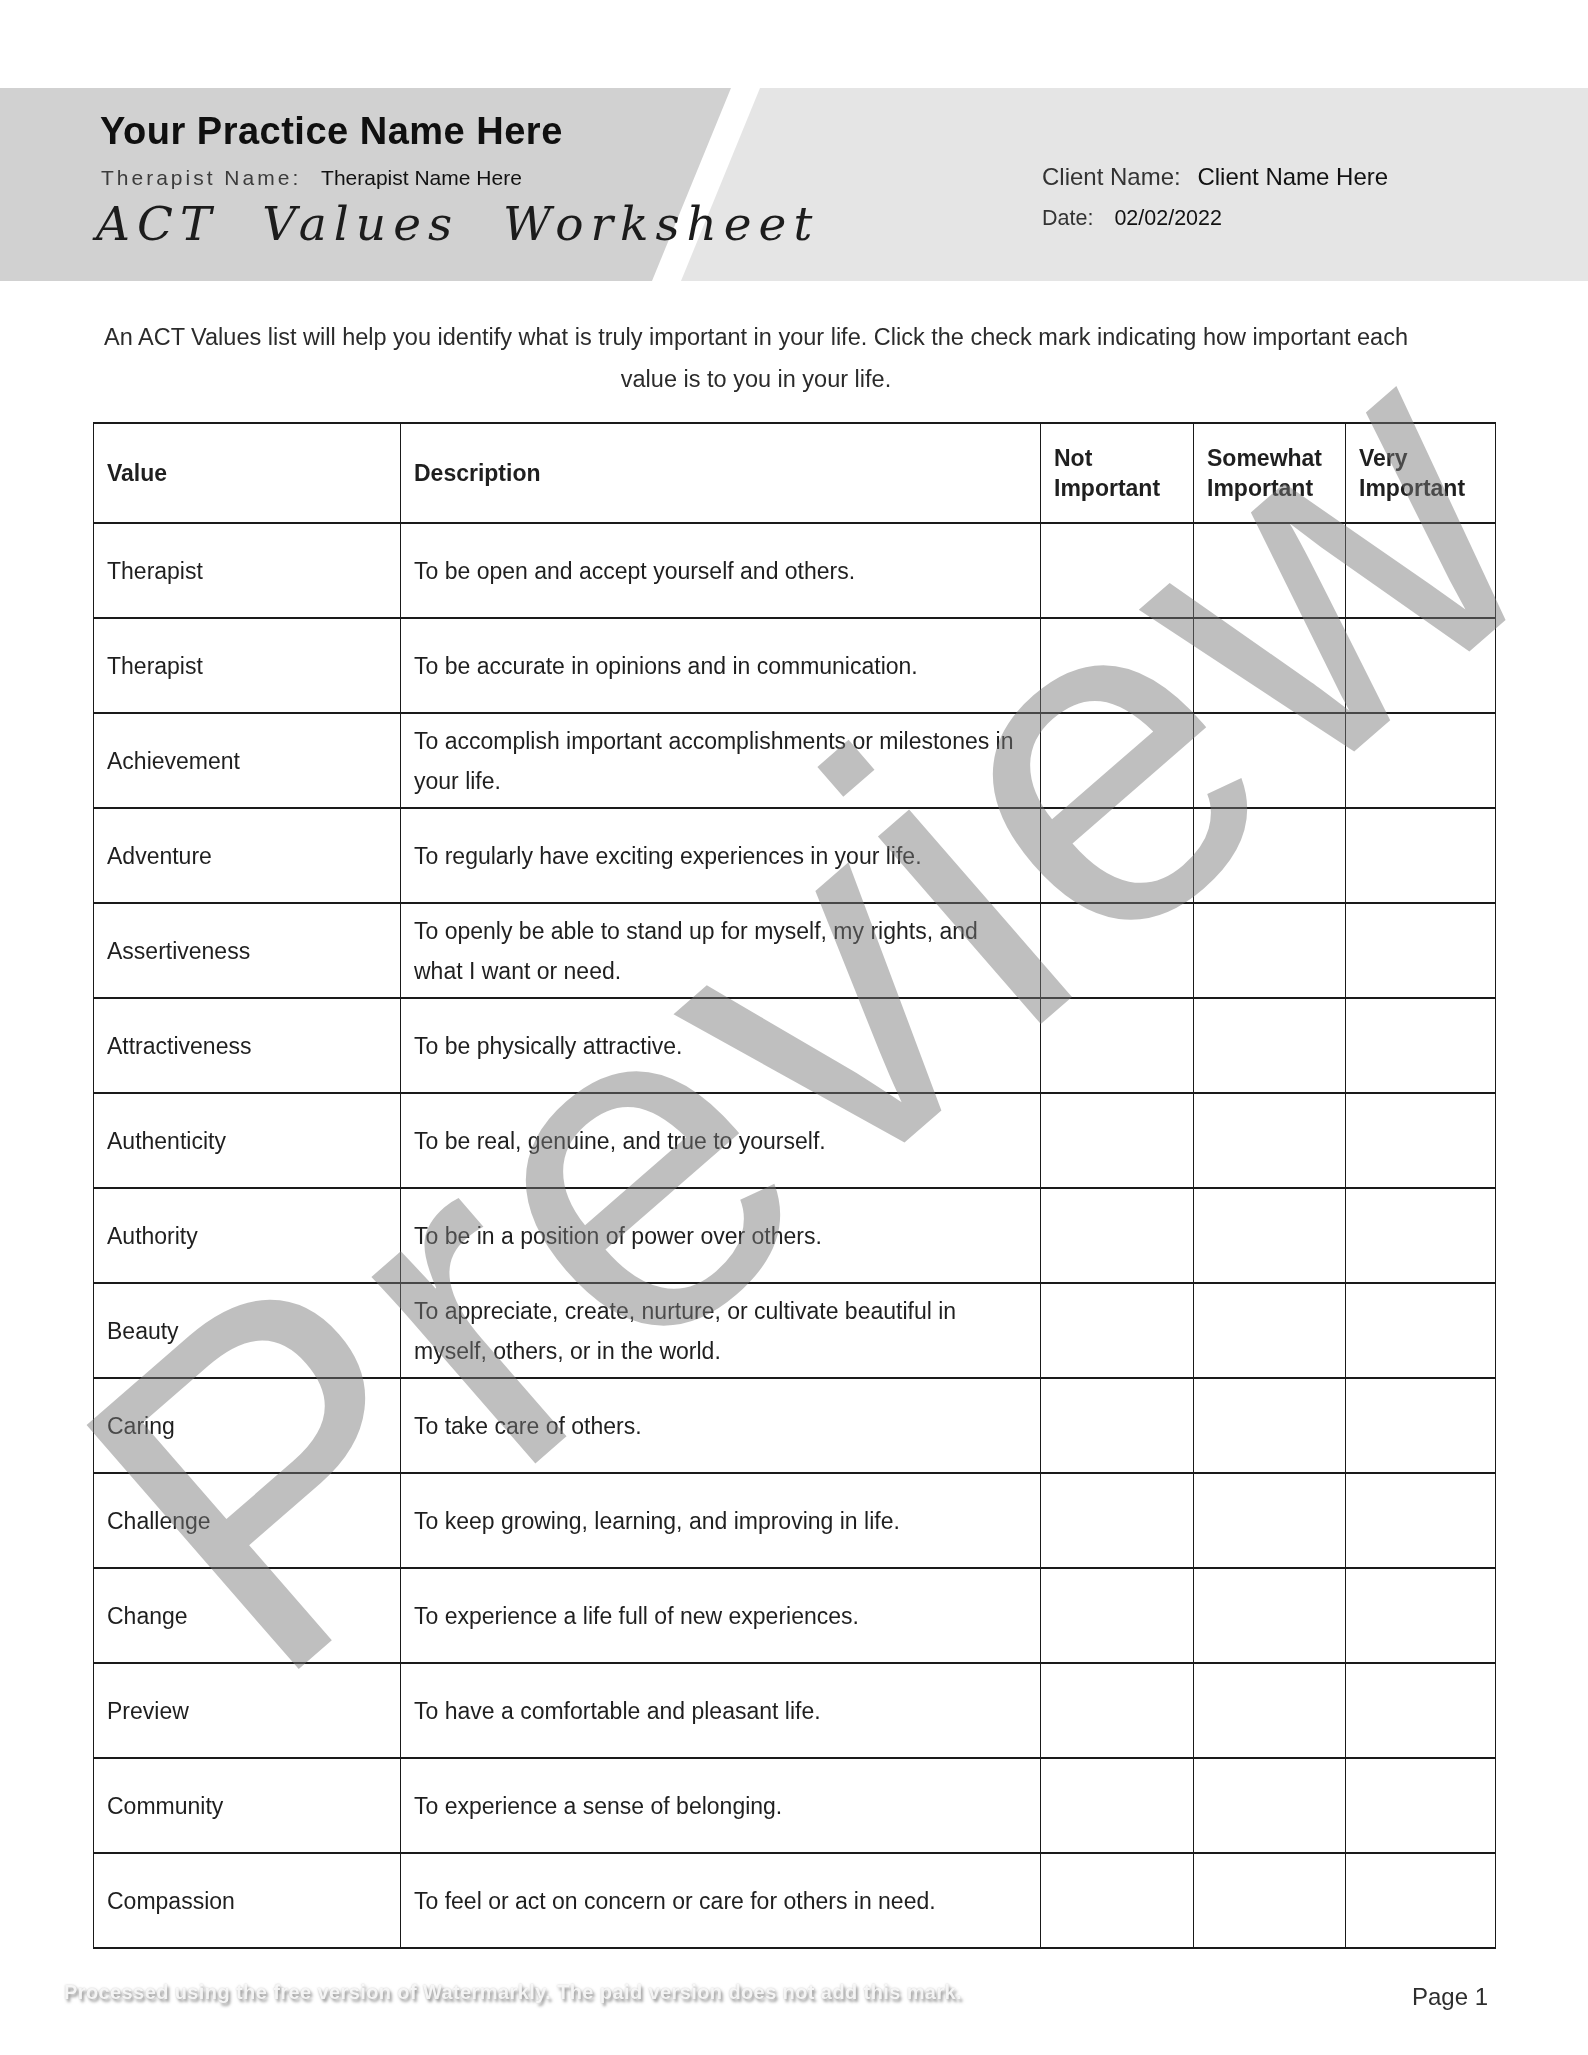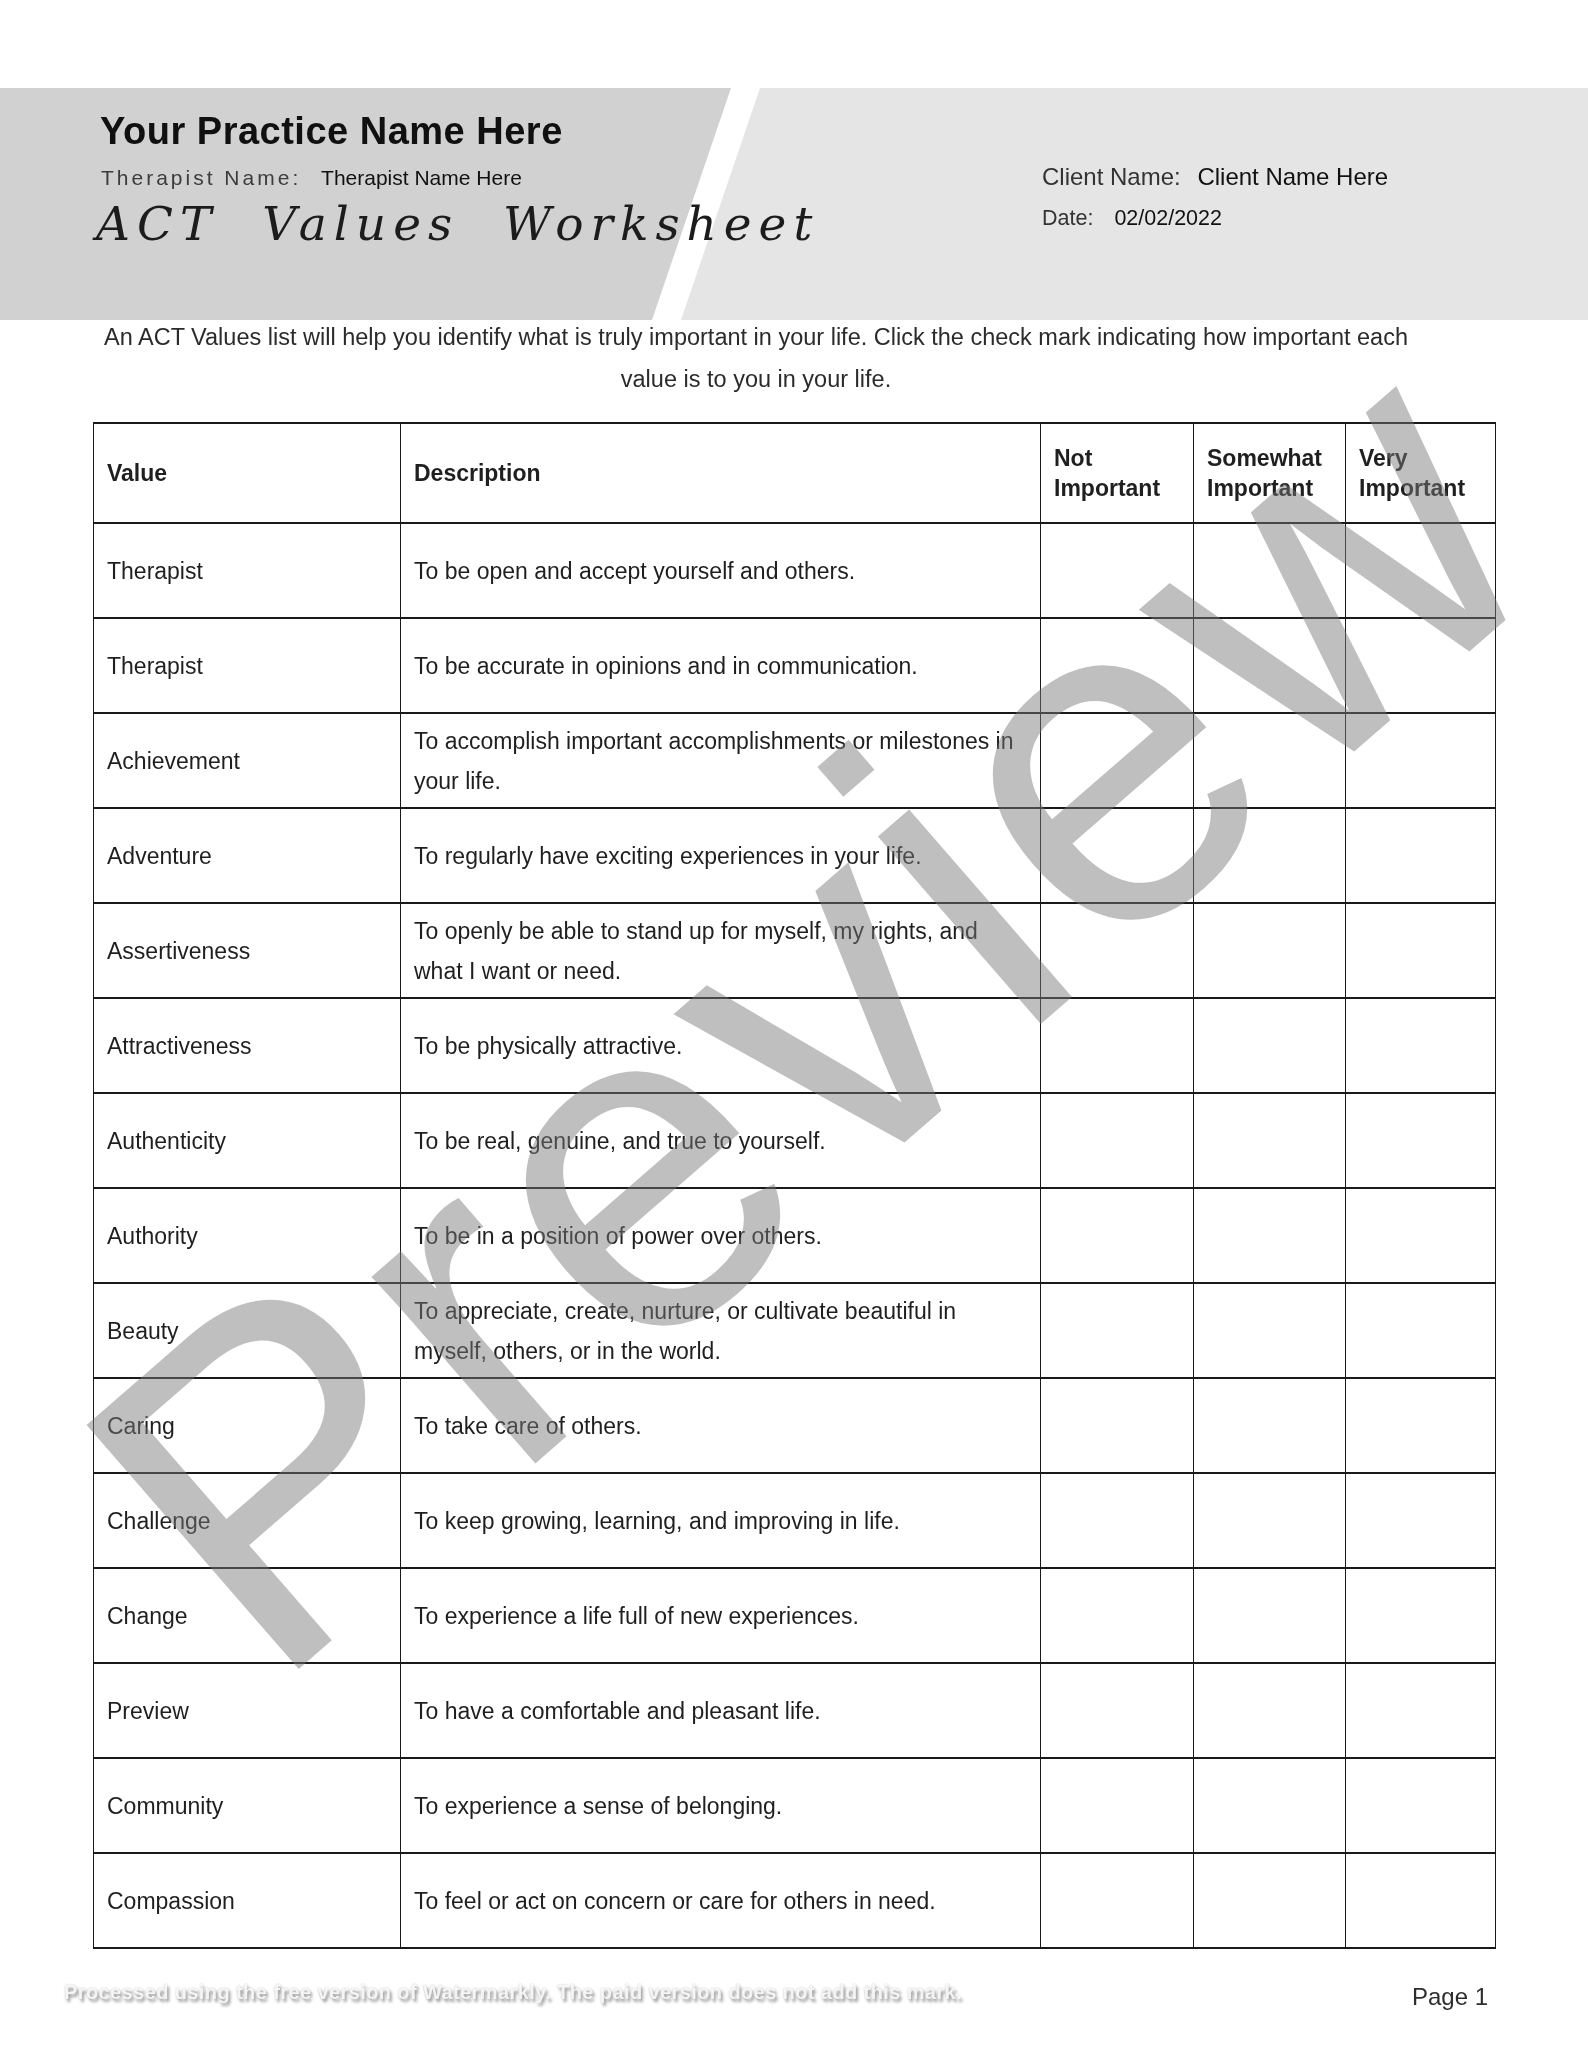--- a/index.html
+++ b/index.html
@@ -8,21 +8,21 @@
     position: relative;
     width: 1588px;
     height: 2055px;
     background: #ffffff;
     overflow: hidden;
     font-family: "Liberation Sans", sans-serif;
     color: #1e1e1e;
   }
 
   
-  .band { position: absolute; top: 88px; left: 0; width: 1588px; height: 232px; padding-left: 29px; }
+  .band { position: absolute; top: 88px; left: 0; width: 1588px; height: 193px; padding-left: 29px; }
   .band-left {
     position: absolute; inset: 0;
     background: #d1d1d1;
     clip-path: polygon(0 0, 731px 0, 652px 100%, 0 100%);
   }
   .band-right {
     position: absolute; inset: 0;
     background: #e5e5e5;
     clip-path: polygon(760px 0, 100% 0, 100% 100%, 681px 100%);
   }

